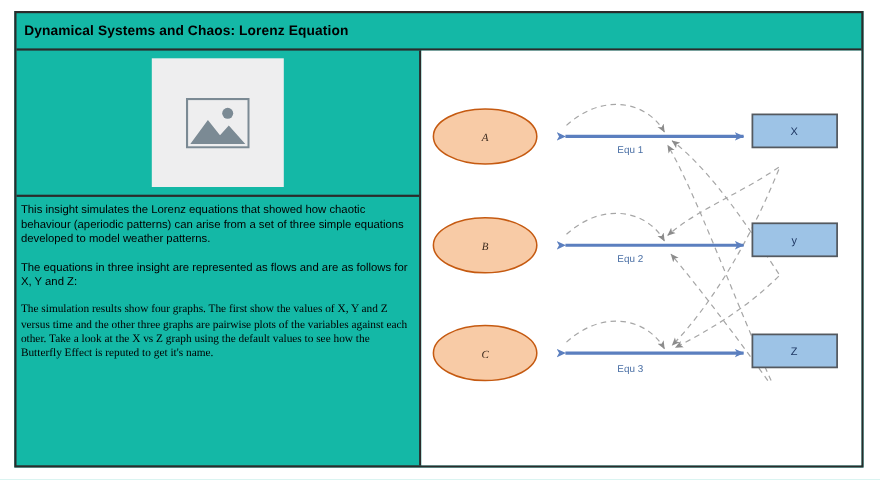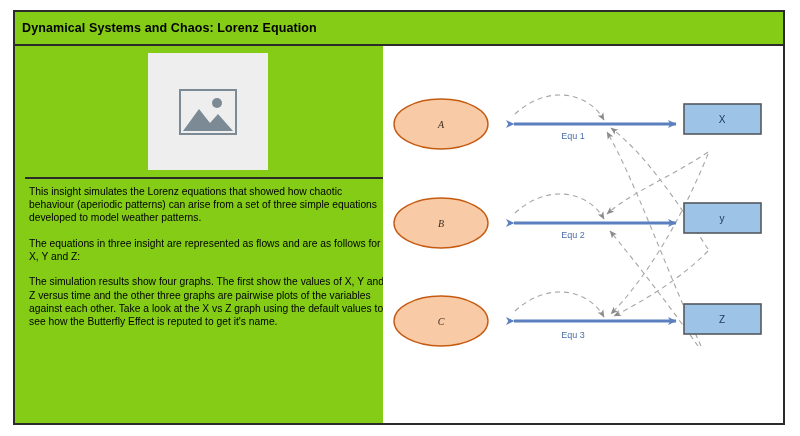--- a/index.html
+++ b/index.html
@@ -17,21 +17,21 @@
 
   
   #app-frame {
     position: absolute;
     left: 13px;
     top: 10px;
     width: 772px;
     height: 415px;
     border: 2px solid #2b2b2b;
     box-sizing: border-box;
-    background: #84cc16;
+    background: #14b8a6;
   }
 
   
   #title-row {
     position: absolute;
     left: 0;
     top: 0;
     right: 0;
     height: 34px;
     border-bottom: 2px solid #2b2b2b;
@@ -51,21 +51,21 @@
   
   #body-row {
     position: absolute;
     left: 0;
     top: 34px;
     right: 0;
     bottom: 0;
   }
   #left-panel {
     position: absolute;
-    left: 10px;
+    left: 0;
     top: 0;
     width: 368px;
     bottom: 0;
     border-right: 2px solid #2b2b2b;
     box-sizing: border-box;
   }
   #right-panel {
     position: absolute;
     left: 368px;
     top: 0;
@@ -107,21 +107,21 @@
     padding: 6px 6px 0 4px;
     box-sizing: border-box;
   }
   .para {
     font-size: 10.3px;
     line-height: 13.1px;
     color: #000000;
     margin: 0 0 12.5px 0;
     white-space: pre-line;
   }
-  .para:last-child { margin-bottom: 4px; }
+  .para:last-child { margin-bottom: 4px; font-family: Liberation Serif, serif; }
 
   
   #diagram { position: absolute; inset: 0; }
   #diagram svg { display: block; }
   .node-label-ellipse {
     font-family: "Liberation Serif", serif;
     font-style: italic;
     font-size: 10px;
     fill: #3d2b1f;
   }

